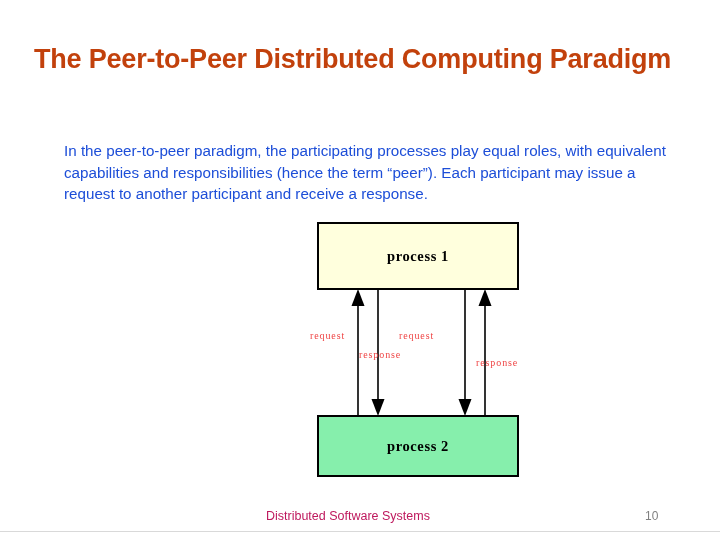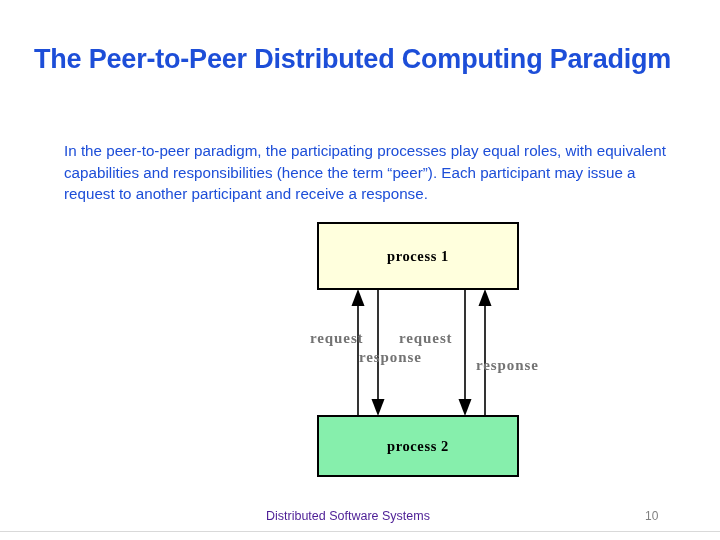--- a/index.html
+++ b/index.html
@@ -19,21 +19,21 @@
   
   #slide-title {
     position: absolute;
     left: 34px;
     top: 26px;
     width: 660px;
     font-family: "Liberation Sans", sans-serif;
     font-weight: bold;
     font-size: 27px;
     line-height: 31px;
-    color: #1d4ed8;
+    color: #c2410c;
     letter-spacing: -0.2px;
   }
 
   
   #body-paragraph {
     position: absolute;
     left: 64px;
     top: 125px;
     width: 612px;
     font-family: "Liberation Sans", sans-serif;
@@ -90,24 +90,24 @@
     left: 0;
     top: 0;
     width: 720px;
     height: 540px;
   }
 
   
   .edge-label {
     position: absolute;
     font-family: "Liberation Serif", serif;
-    font-weight: bold;
-    font-size: 15px;
+    font-weight: normal;
+    font-size: 10px;
     letter-spacing: 0.9px;
-    color: #737373;
+    color: #ef4444;
     white-space: nowrap;
   }
   #label-request-left   { left: 310px; top: 330px; }
   #label-request-mid    { left: 399px; top: 330px; }
   #label-response-mid   { left: 359px; top: 349px; }
   #label-response-right { left: 476px; top: 357px; }
 
   
   #footer-rule {
     position: absolute;
@@ -116,21 +116,21 @@
     width: 720px;
     height: 1px;
     background: #d9d9d9;
   }
   #footer-text {
     position: absolute;
     left: 266px;
     top: 509px;
     font-family: "Liberation Sans", sans-serif;
     font-size: 12.5px;
-    color: #4c1d95;
+    color: #be185d;
   }
   #footer-page-number {
     position: absolute;
     left: 645px;
     top: 509px;
     font-family: "Liberation Sans", sans-serif;
     font-size: 12px;
     color: #808080;
   }
 </style>

